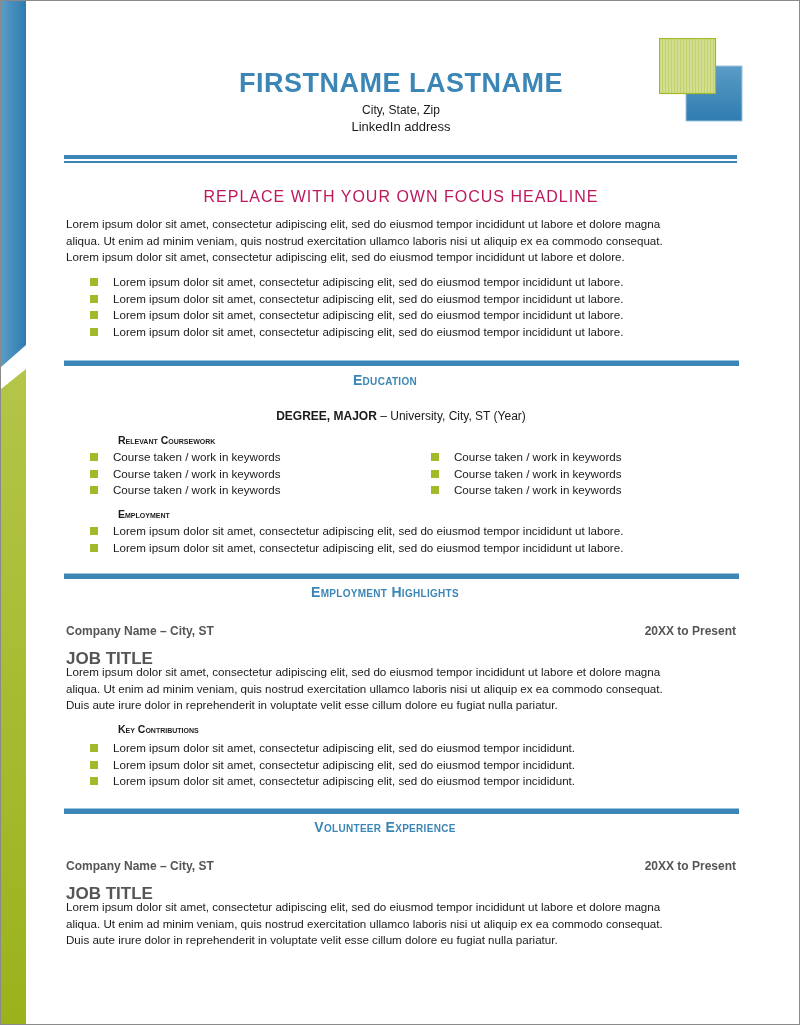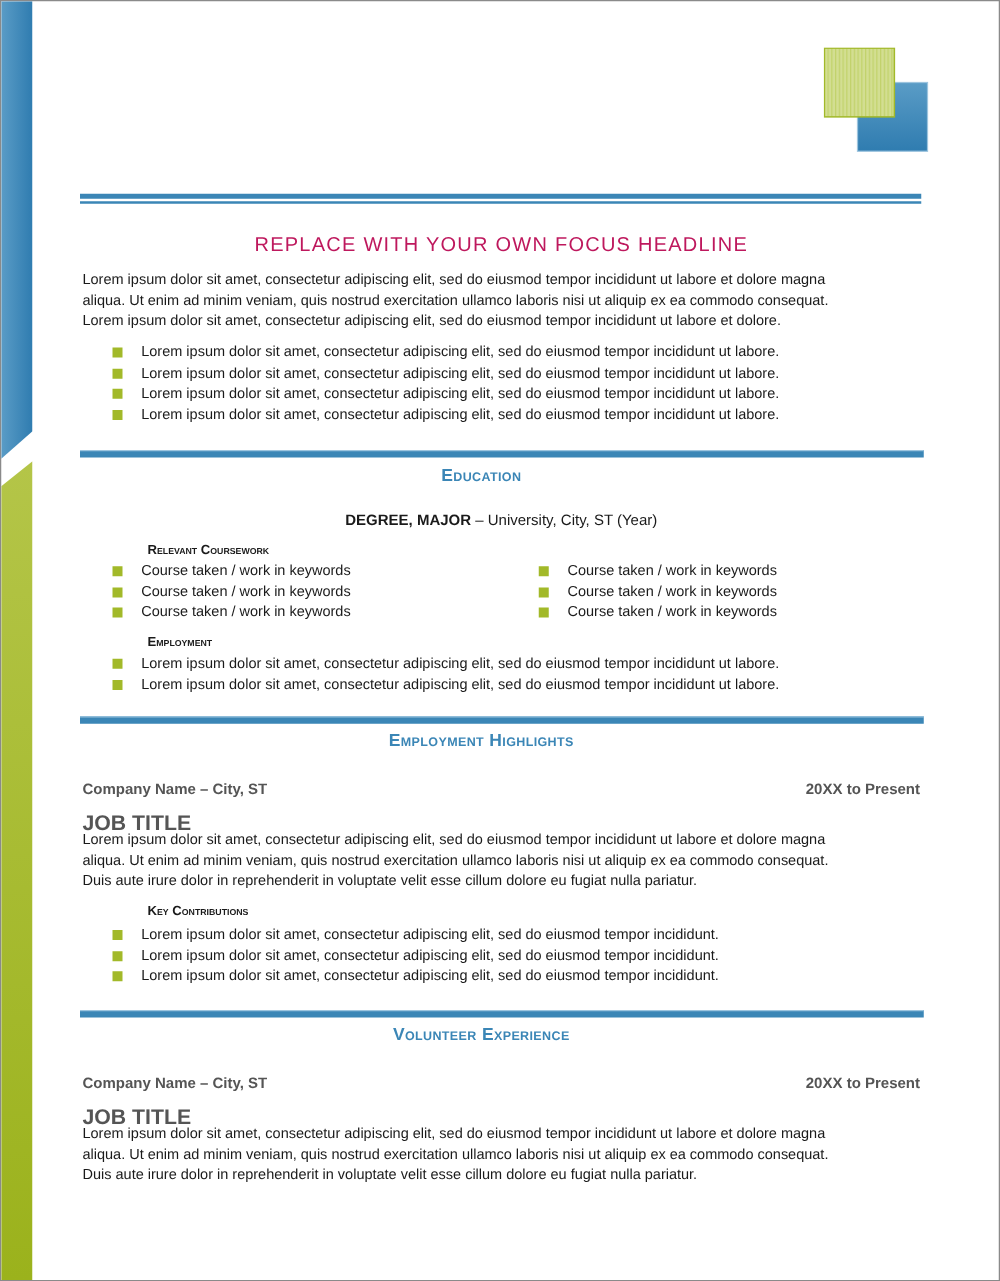--- a/index.html
+++ b/index.html
@@ -67,20 +67,23 @@
         <rect width="3" height="10" fill="#d3de92"></rect>
         <rect width="1" height="10" fill="#c2d26b"></rect>
       </pattern>
     </defs>
     <rect x="27" y="28" width="56" height="55" fill="url(#lb)" stroke="#9cc4de" stroke-width="1"></rect>
     <rect x="0.5" y="0.5" width="56" height="55" fill="url(#stripes)" stroke="#a2b929" stroke-width="1.2"></rect>
   </svg>
 </div>
 
 <div class="header">
+  <div class="name">FIRSTNAME LASTNAME</div>
+  <div class="contact1">City, State, Zip</div>
+  <div class="contact2">LinkedIn address</div>
 </div>
 
 <div class="rule-double" style="top:155px;">
   <div class="a"></div>
     <div class="b"></div>
 </div>
 
 <div class="h-focus" style="top:188px;">REPLACE WITH YOUR OWN FOCUS HEADLINE</div>
 
 <div class="para" style="top:216px;">

